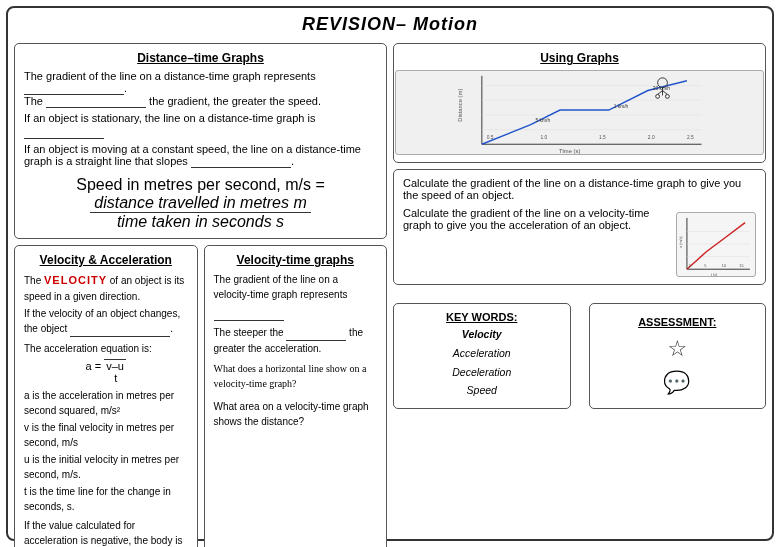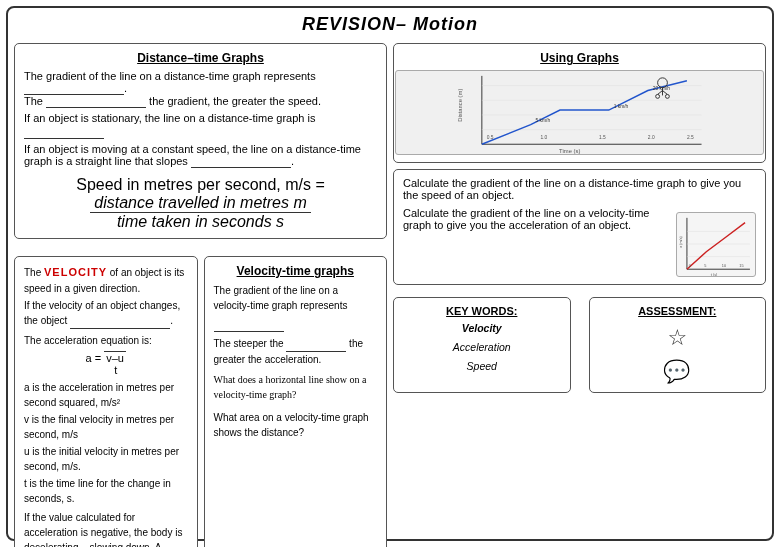--- a/index.html
+++ b/index.html
@@ -136,21 +136,21 @@
       font-size: 10px;
     }
     .vel-time-graphs p {
       line-height: 1.5;
       margin-bottom: 3px;
     }
     .key-assess-row {
       display: grid;
       grid-template-columns: 1fr 1fr;
       gap: 18px;
-      margin-top: 6px;
+      margin-top: 12px;
     }
     .key-words-box, .assessment-box {
       border: 1.5px solid #555;
       border-radius: 5px;
       padding: 7px 9px;
       background: #fff;
       font-size: 10.5px;
       text-align: center;
     }
     .key-words-box p {
@@ -193,21 +193,21 @@
       grid-template-columns: 1fr 1fr;
       grid-template-rows: auto 1fr;
       gap: 6px;
       height: calc(100% - 32px);
     }
     .left-col {
       grid-column: 1;
       grid-row: 1 / 3;
       display: flex;
       flex-direction: column;
-      gap: 17px;
+      gap: 6px;
     }
     .right-col {
       grid-column: 2;
       grid-row: 1 / 3;
       display: flex;
       flex-direction: column;
       gap: 6px;
     }
     .bottom-left-row {
       display: grid;
@@ -250,20 +250,21 @@
           <span class="fraction">
             <span class="numer">distance travelled in metres m</span>
             <span class="denom">time taken in seconds s</span>
           </span>
         </div>
       </div>
 
       <div class="bottom-left-row">
 
         <div class="vel-accel section-box">
+          <div class="section-title">Velocity &amp; Acceleration</div>
           <p>
             <span>The</span>
             <span class="velocity-highlight">VELOCITY</span>
             <span>of an object is its speed in a given direction.</span>
           </p>
           <p>
             <span>If the velocity of an object changes, the object</span>
             <span class="blank-line-long">&nbsp;&nbsp;&nbsp;&nbsp;&nbsp;&nbsp;&nbsp;&nbsp;</span>.
           </p>
           <p style="margin-top:4px;">The acceleration equation is:</p>
@@ -360,20 +361,21 @@
             </svg>
           </div>
         </div>
       </div>
 
       <div class="key-assess-row">
         <div class="key-words-box">
           <div class="kw-title">KEY WORDS:</div>
           <p class="kw-velocity">Velocity</p>
           <p class="kw-acceleration">Acceleration</p>
+          <p class="kw-deceleration">Deceleration</p>
           <p class="kw-speed">Speed</p>
         </div>
         <div class="assessment-box">
           <div class="assess-title">ASSESSMENT:</div>
           <span class="star-icon">☆</span>
           <span class="speech-icon">💬</span>
         </div>
       </div>
 
     </div>

